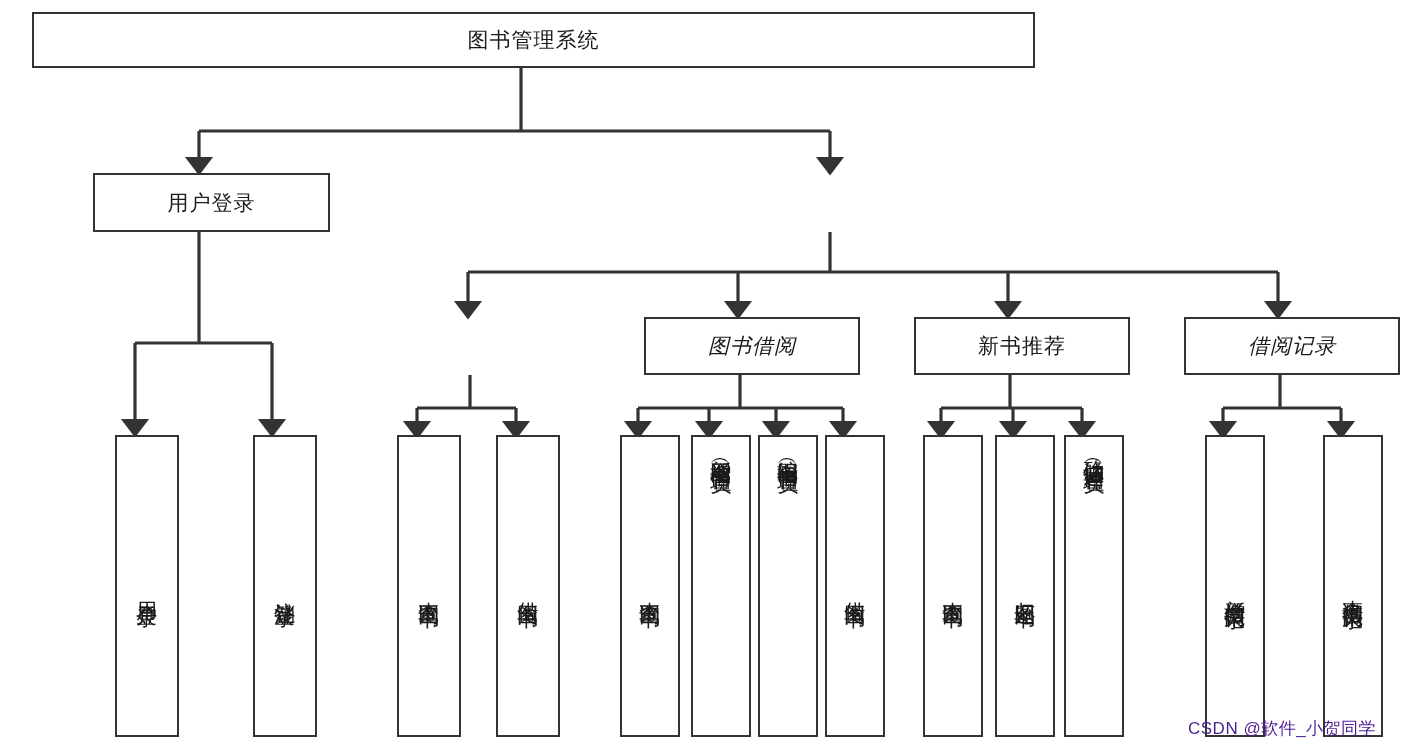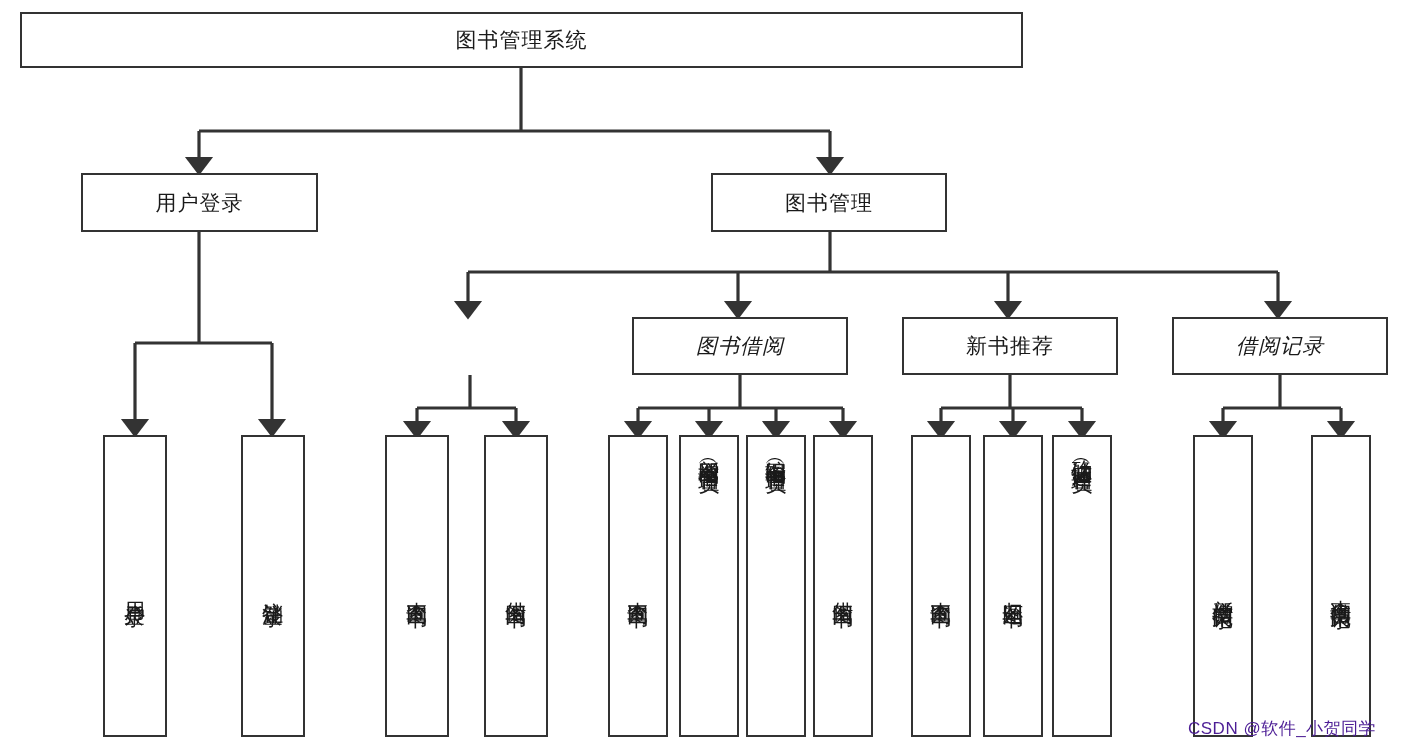--- a/index.html
+++ b/index.html
@@ -27,20 +27,21 @@
   }
   .node {
     position: absolute;
     box-sizing: border-box;
     background: #ffffff;
     border: 2px solid #333333;
     display: flex;
     align-items: center;
     justify-content: center;
     color: #1a1a1a;
+    margin-left: 12px;
   }
   .node.h {
     
   }
   .node.h .label {
     font-size: 21px;
     line-height: 1.1;
     letter-spacing: 1px;
     white-space: nowrap;
   }
@@ -131,23 +132,20 @@
     </g>
   </svg>
 
   <div class="node h" style="left:20px; top:12px; width:1003px; height:56px;">
     <span class="label">图书管理系统</span>
   </div>
 
   <div class="node h" style="left:81px; top:173px; width:237px; height:59px;">
     <span class="label">用户登录</span>
   </div>
-  <div class="node h" style="left:711px; top:173px; width:236px; height:59px;">
-    <span class="label">图书管理</span>
-  </div>
 
   <div class="node h" style="left:632px; top:317px; width:216px; height:58px;font-style:italic;">
     <span class="label">图书借阅</span>
   </div>
   <div class="node h" style="left:902px; top:317px; width:216px; height:58px;">
     <span class="label">新书推荐</span>
   </div>
   <div class="node h" style="left:1172px; top:317px; width:216px; height:58px;font-style:italic;">
     <span class="label">借阅记录</span>
   </div>

